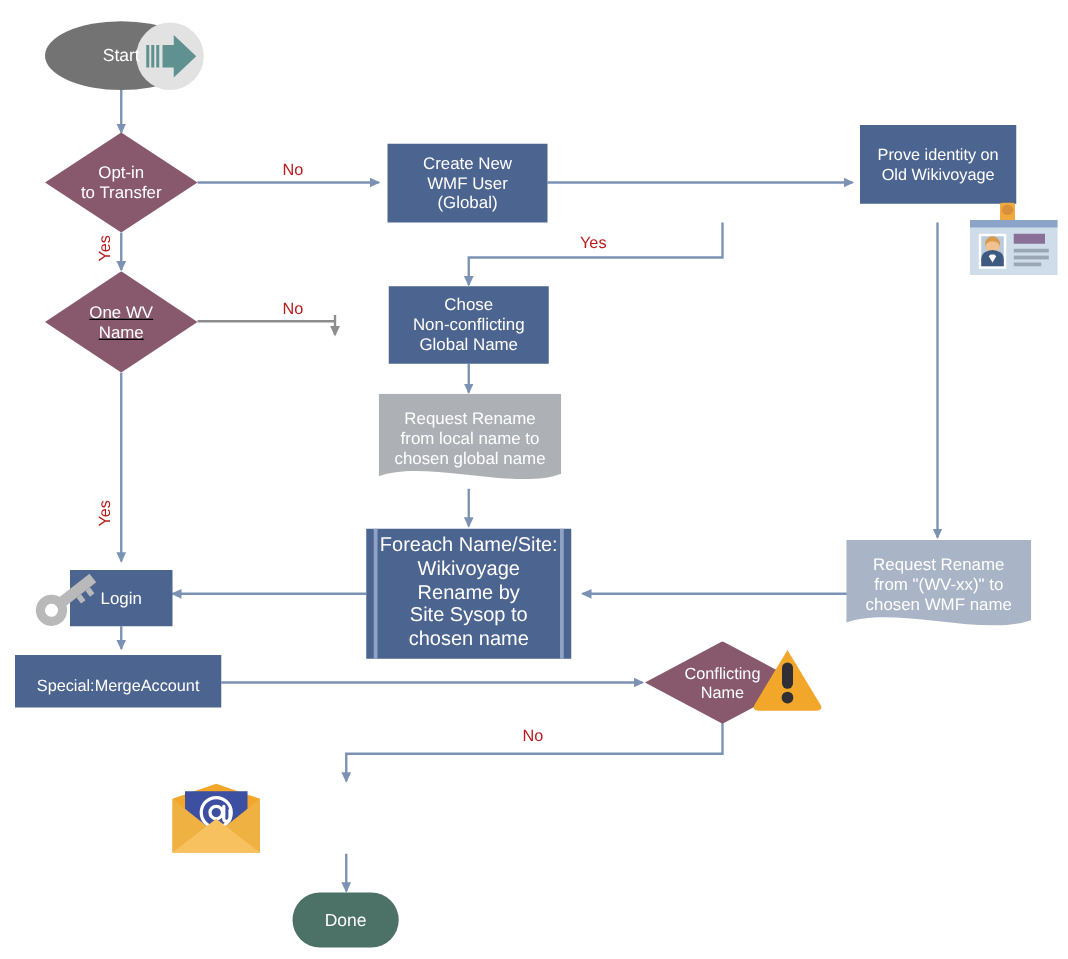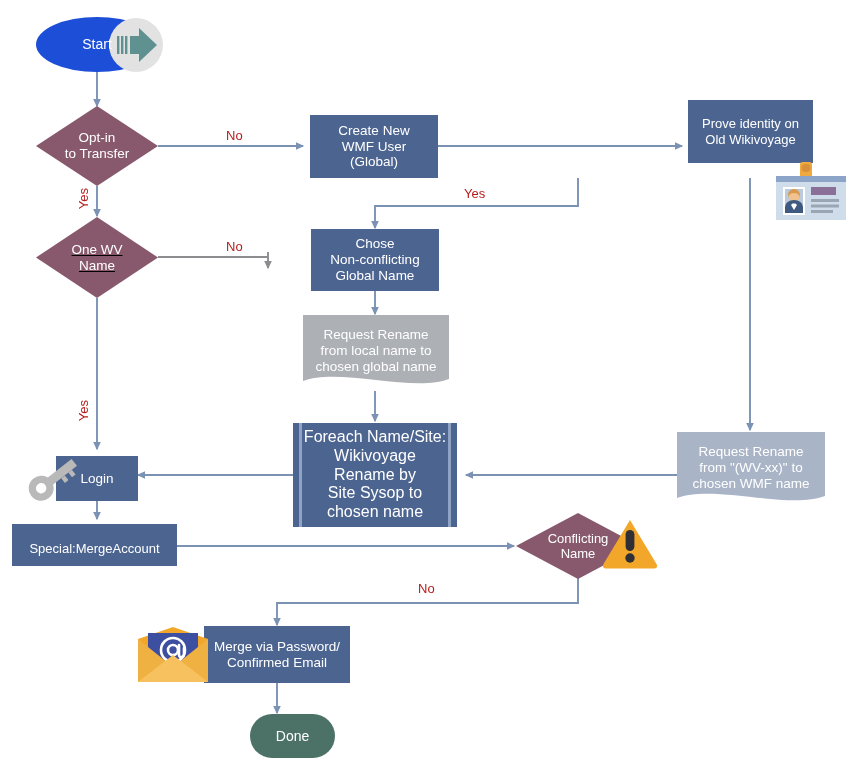--- a/index.html
+++ b/index.html
@@ -18,21 +18,21 @@
 
   
   .predef{background:#4c6490;}
   .predef:before,.predef:after{
     content:"";position:absolute;top:0;bottom:0;width:3px;background:#8fa3c4;
   }
   .predef:before{left:6px;}
   .predef:after{right:6px;}
 
   
-  .term{background:#1d4ed8;border-radius:50%;}
+  .term{background:#737373;border-radius:50%;}
   .term .lbl{font-size:14px;}
   .term-round{background:#4c7268;border-radius:26px;}
   .term-round .lbl{font-size:14px;}
 
   
   .decision{background:transparent;}
   .decision .dia{
     position:absolute;left:0;top:0;width:100%;height:100%;
     background:#88596c;
     clip-path:polygon(50% 0,100% 50%,50% 100%,0 50%);
@@ -234,39 +234,33 @@
     </span>
   </div>
   <div class="icon" style="left:601px;top:517px;width:58px;height:52px;">
     <svg width="58" height="52" viewBox="0 0 58 52">
       <path d="M29,3 L55.5,47 C57,50 55.5,51.5 52.5,51.5 L5.5,51.5 C2.5,51.5 1,50 2.5,47 Z" fill="#f3a72a"></path>
       <rect x="24.6" y="13" width="8.8" height="21" rx="4.4" fill="#2f2f35"></rect>
       <circle cx="29" cy="41" r="4.7" fill="#2f2f35"></circle>
     </svg>
   </div>
 
-  <div class="node proc" style="left:204px;top:626px;width:146px;height:57px;">
-    <span class="lbl">
-      <span>Merge via Password/</span><br>
-      <span>Confirmed Email</span>
-    </span>
-  </div>
   <div class="icon" style="left:134px;top:625px;width:78px;height:60px;">
     <svg width="78" height="60" viewBox="0 0 78 60">
       <path d="M4,14 L39,2 L74,14 L74,57 L4,57 Z" fill="#f3a72a"></path>
       <rect x="14" y="8" width="50" height="34" fill="#3d4fa1"></rect>
       <circle cx="39" cy="25" r="12" fill="none" stroke="#ffffff" stroke-width="2.6"></circle>
       <circle cx="39" cy="25" r="5" fill="none" stroke="#ffffff" stroke-width="2.6"></circle>
       <path d="M45,20 L45,30 C45,33 50,33 50,29 L50,23" fill="none" stroke="#ffffff" stroke-width="2.6" stroke-linecap="round"></path>
       <path d="M4,14 L39,42 L74,14 L74,57 L4,57 Z" fill="#f0b143"></path>
       <path d="M4,57 L39,30 L74,57 Z" fill="#f7c15f"></path>
     </svg>
   </div>
 
-  <div class="node term-round" style="left:250px;top:714px;width:85px;height:44px;">
+  <div class="node term-round" style="left:234px;top:714px;width:85px;height:44px;">
     <span class="lbl">Done</span>
   </div>
 
   <div class="edgelabel" style="left:226px;top:128px;">No</div>
   <div class="edgelabel vert" style="left:76px;top:188px;">Yes</div>
   <div class="edgelabel" style="left:226px;top:239px;">No</div>
   <div class="edgelabel vert" style="left:76px;top:400px;">Yes</div>
   <div class="edgelabel" style="left:464px;top:186px;">Yes</div>
   <div class="edgelabel" style="left:418px;top:581px;">No</div>
 

